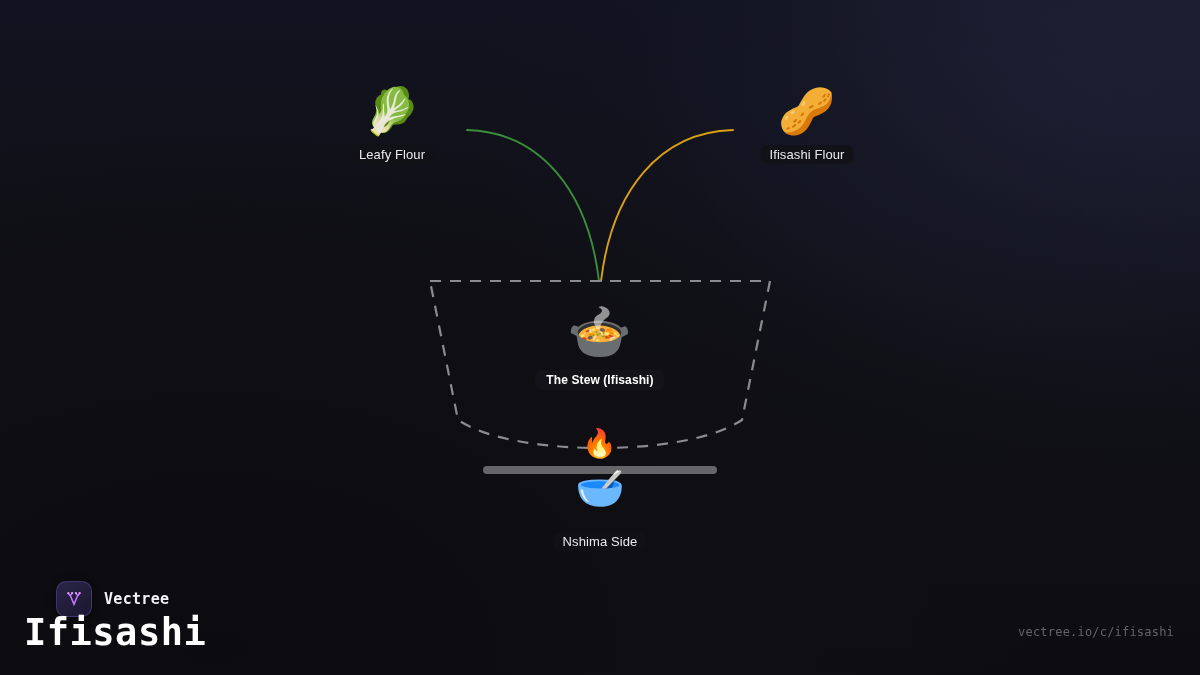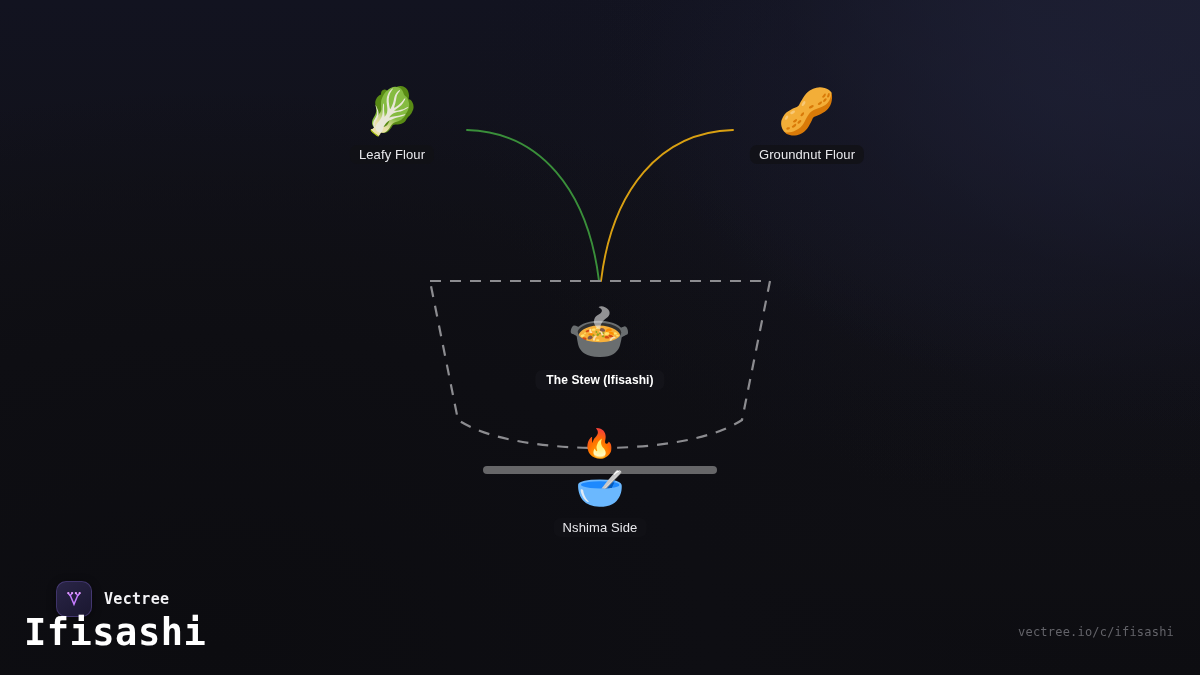--- a/index.html
+++ b/index.html
@@ -103,21 +103,21 @@
     left: 483px;
     top: 466px;
     width: 234px;
     height: 8px;
     border-radius: 4px;
     background: #666668;
   }
   #side-node { top: 468px; }
   #side-node .emoji { font-size: 40px; }
   #side-node .caption {
-    margin-top: 10px;
+    margin-top: 24px;
     font-size: 13px;
     color: #e9e9ed;
   }
 
   
   #footer {
     position: absolute;
     left: 0;
     bottom: 0;
     width: 1200px;
@@ -185,21 +185,21 @@
     <path d="M 20 15 L 360 15 L 332 154 C 300 175, 240 182, 190 182 C 140 182, 80 175, 48 154 Z" fill="none" stroke="#8c8c90" stroke-width="2.2" stroke-dasharray="11 9" stroke-linejoin="round" stroke-linecap="butt"></path>
   </svg>
 
   <div class="node ingredient" style="left:392px;">
     <span class="emoji">🥬</span>
     <span class="caption">Leafy Flour</span>
   </div>
 
   <div class="node ingredient" style="left:807px;">
     <span class="emoji">🥜</span>
-    <span class="caption">Groundnut Flour</span>
+    <span class="caption">Ifisashi Flour</span>
   </div>
 
   <div class="node" id="stew-node" style="left:600px;">
     <span class="emoji">🍲</span>
     <span class="caption">The Stew (Ifisashi)</span>
   </div>
 
   <div id="flame">🔥</div>
 
   <div id="side-bar"></div>

